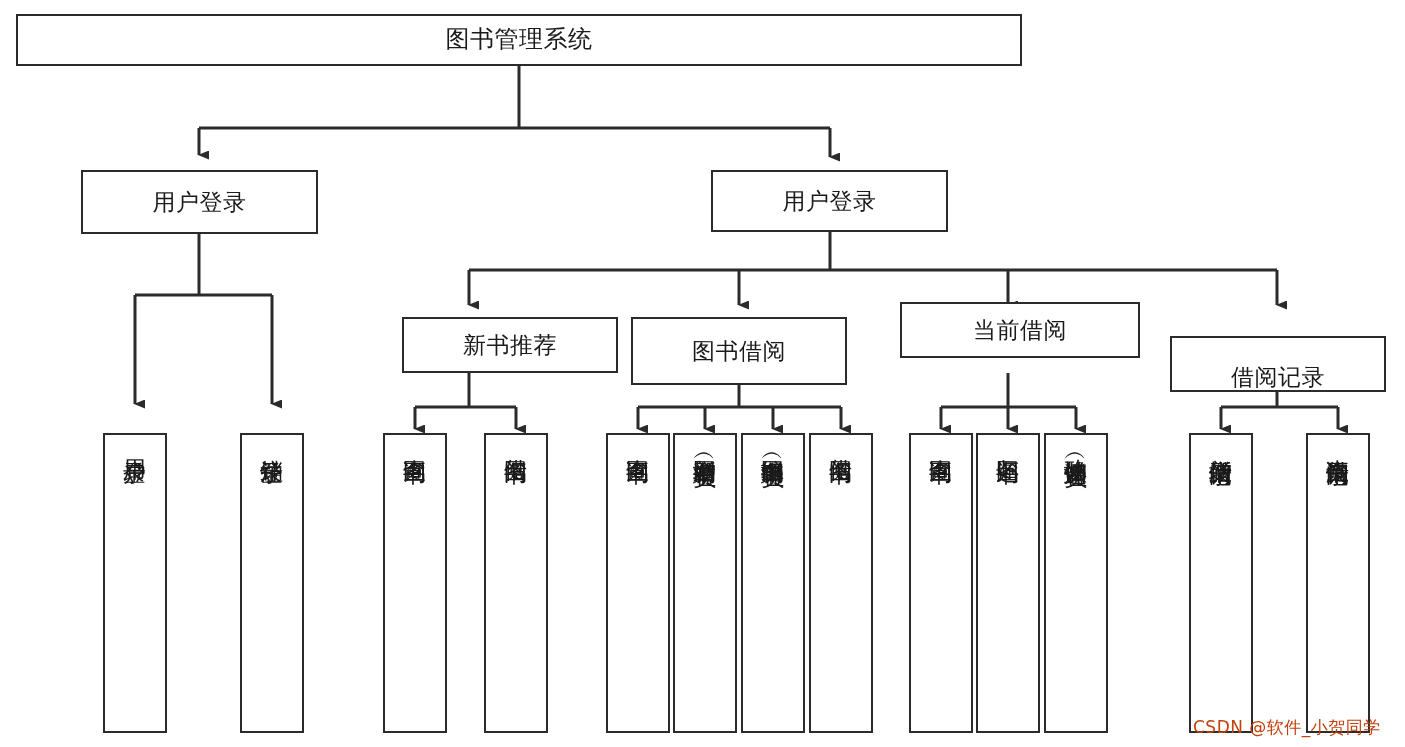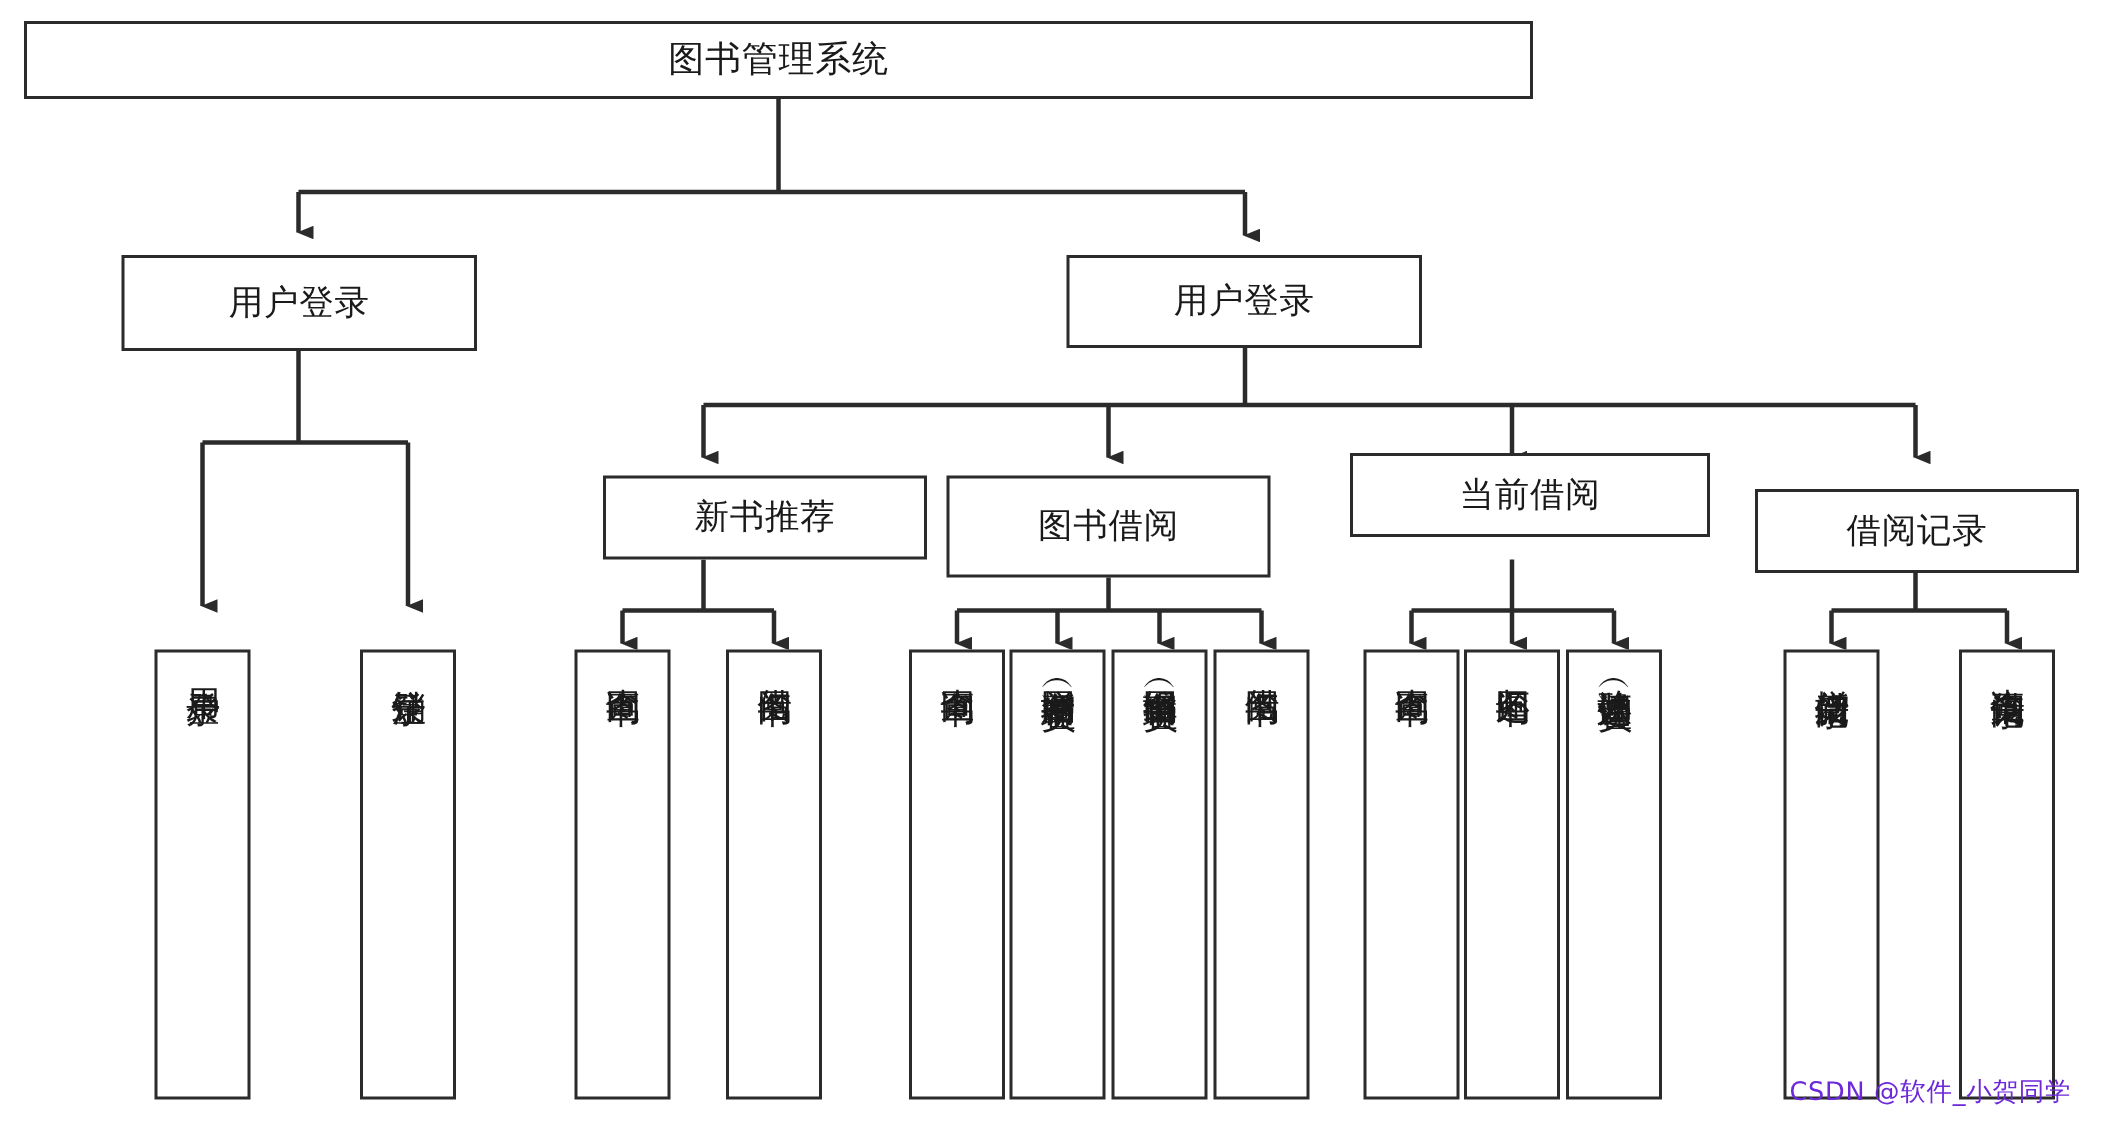--- a/index.html
+++ b/index.html
@@ -55,21 +55,21 @@
     line-height: 1.22;
     letter-spacing: 1px;
     white-space: nowrap;
   }
   .node-root .node-label {
     font-size: 24px;
   }
   .watermark {
     position: absolute;
     font-size: 17px;
-    color: #6d28d9;
+    color: #c2410c;
     letter-spacing: 0.5px;
     white-space: nowrap;
     z-index: 5;
     pointer-events: none;
   }
 </style>
 </head>
 <body>
 
 <div id="diagram-root">
@@ -143,21 +143,21 @@
   </div>
 
   <div class="node node-h" style="left:631px; top:317px; width:216px; height:68px;">
     <span class="node-label">图书借阅</span>
   </div>
 
   <div class="node node-h" style="left:900px; top:302px; width:240px; height:56px;">
     <span class="node-label">当前借阅</span>
   </div>
 
-  <div class="node node-h" style="left:1170px; top:326px; width:216px; height:56px;">
+  <div class="node node-h" style="left:1170px; top:336px; width:216px; height:56px;align-items:flex-end;">
     <span class="node-label">借阅记录</span>
   </div>
 
   <div class="node node-v" style="left:103px; top:433px; width:64px; height:300px;">
     <span class="node-label">用户登录</span>
   </div>
 
   <div class="node node-v" style="left:240px; top:433px; width:64px; height:300px;">
     <span class="node-label">注销登录</span>
   </div>

